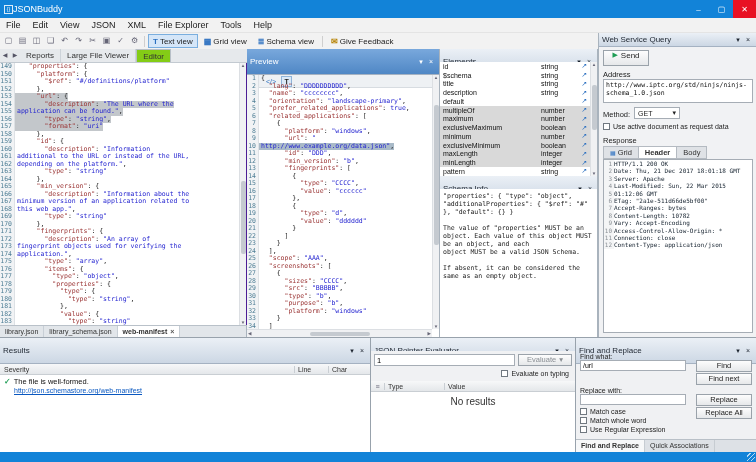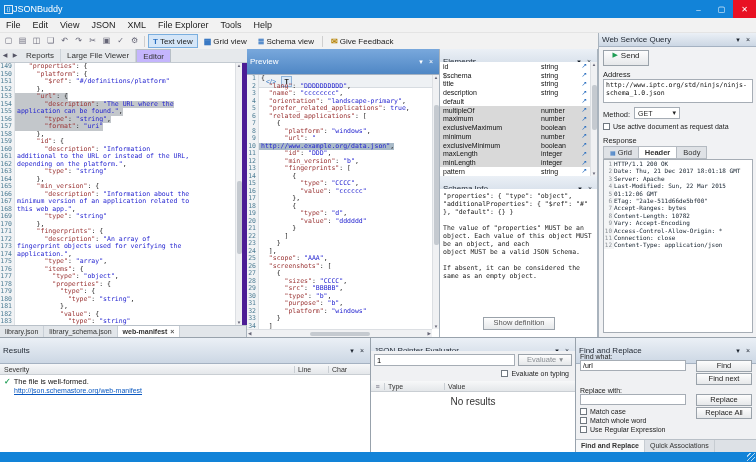--- a/index.html
+++ b/index.html
@@ -19,31 +19,31 @@
   .tbicon{width:13px;height:13px;font-size:8px;line-height:12px;text-align:center;color:#667;}
   .tbsep{width:1px;height:11px;background:#cfcfcf;margin:0 2px;}
   .viewbtn{display:flex;align-items:center;gap:2px;height:14px;padding:0 4px;font-size:8px;color:#222;border:1px solid transparent;white-space:nowrap;}
   .viewbtn .vicon{font-size:8px;color:#2a6fc0;font-weight:bold;}
   .viewbtn.active{background:#d5e6f8;border-color:#7aaede;}
   .vicon.gold{color:#b8860b;}
   
   .tabstrip{position:absolute;left:0;top:49px;width:247px;height:14px;background:#e6e9ec;display:flex;align-items:flex-end;border-bottom:1px solid #c3cad1;}
   .navarrow{width:10px;font-size:6px;color:#556;text-align:center;line-height:13px;}
   .dtab{height:13px;line-height:13px;padding:0 6px;font-size:8px;color:#333;border-right:1px solid #cdd3d9;white-space:nowrap;}
-  .dtab.active{background:#c4b5fd;border:1px solid #b7bfc7;border-bottom:none;text-align:right;}
+  .dtab.active{background:#84cc16;border:1px solid #b7bfc7;border-bottom:none;text-align:right;}
   
   .crow{display:flex;height:7.5px;font-family:"DejaVu Sans Mono",monospace;font-size:6.5px;line-height:7.5px;white-space:pre;}
   .lnum{flex:0 0 15px;background:#f1f3f5;color:var(--linenum);text-align:right;padding-right:2px;border-right:1px solid #dde1e5;}
   .ltxt{padding-left:2px;}
   .tok-k{color:var(--key);} .tok-s{color:var(--str);} .tok-b{color:var(--str);} .tok-p{color:#1b1b1b;}
   .ed .sel .ltxt{background:var(--sel);}
   .pv .sel .ltxt{background:var(--psel);}
   .pv .lnum{flex-basis:12px;}
   
-  .editor{position:absolute;left:0;top:63px;width:247px;height:262px;background:#fff;overflow:hidden;border-right:5px solid #4c1d95;}
+  .editor{position:absolute;left:0;top:63px;width:247px;height:262px;background:#fff;overflow:hidden;border-right:1px solid #4c1d95;}
   #editor-code{position:absolute;left:0;top:0;right:7px;bottom:0;overflow:hidden;}
   .vscroll{position:absolute;top:0;right:0;width:7px;bottom:0;background:#f0f1f3;border-left:1px solid #dcdfe3;display:flex;flex-direction:column;justify-content:space-between;align-items:center;font-size:4.5px;color:#667;}
   .vthumb{position:absolute;left:1px;width:5px;background:#c5cad0;border-radius:2px;}
   .filetabs{position:absolute;left:0;top:325px;width:247px;height:12px;background:#e2e6ea;border-top:1px solid #b9c1c9;border-right:1px solid #a9b3bd;display:flex;}
   .ftab2{height:11px;line-height:11px;padding:0 5px;font-size:7px;color:#333;border-right:1px solid #c8cfd6;display:flex;align-items:center;gap:3px;white-space:nowrap;}
   .ftab2.active{background:#fff;font-weight:bold;}
   .ftab2 .x{font-size:7px;color:#555;}
   
   .cap{height:26px;display:flex;align-items:center;padding:0 3px;font-size:8px;background:linear-gradient(#ebf0f6,#ccd7e4);border-bottom:1px solid #a5b2c2;color:#1d2530;white-space:nowrap;overflow:hidden;}
   .cap.blue{background:linear-gradient(#79a8dc,#4f87c5);color:#fff;}
@@ -385,23 +385,20 @@
     <span class="sp"></span>
     <span class="capbtn">▾</span>
     <span class="capbtn">×</span>
   </div>
   <div class="schbody">"properties": { "type": "object", "additionalProperties": { "$ref": "#" }, "default": {} }
 
 The value of "properties" MUST be an object. Each value of this object MUST be an object, and each
 object MUST be a valid JSON Schema.
 
 If absent, it can be considered the same as an empty object.</div>
-  <div class="schbtnrow">
-    <div class="btn schbtn">Show definition</div>
-  </div>
 </div>
 
 <div class="wsq">
   <div class="cap">
     <span>Web Service Query</span>
     <span class="sp"></span>
     <span class="capbtn">▾</span>
     <span class="capbtn">×</span>
   </div>
   <div class="btn sendbtn">

